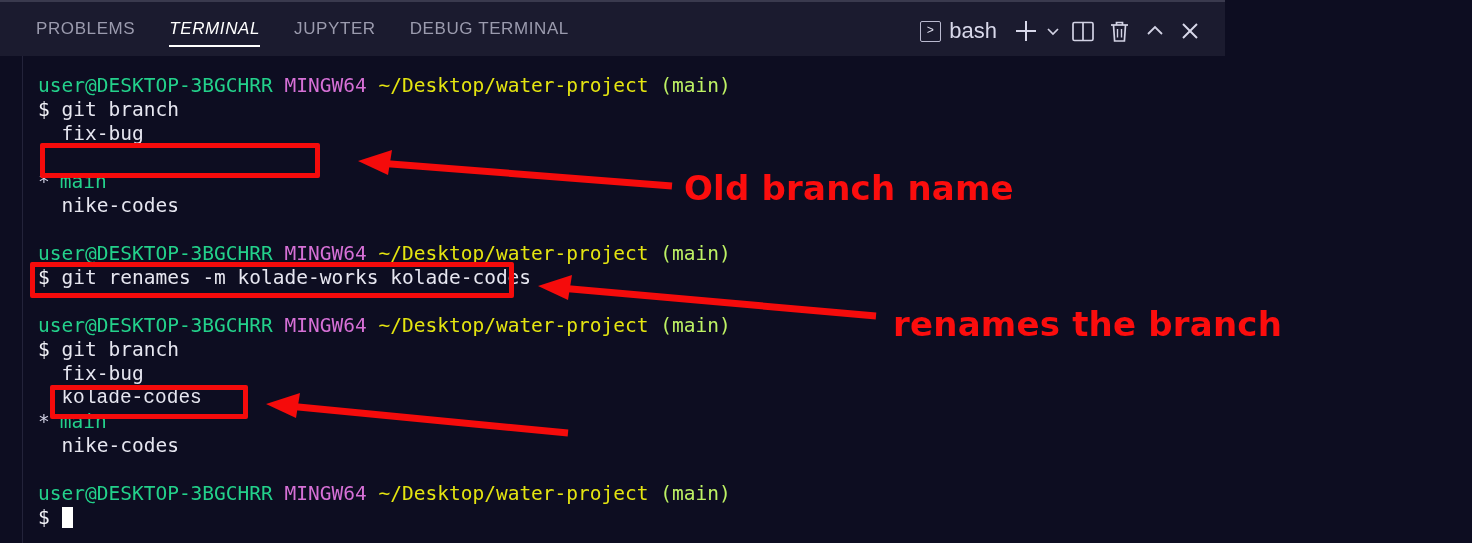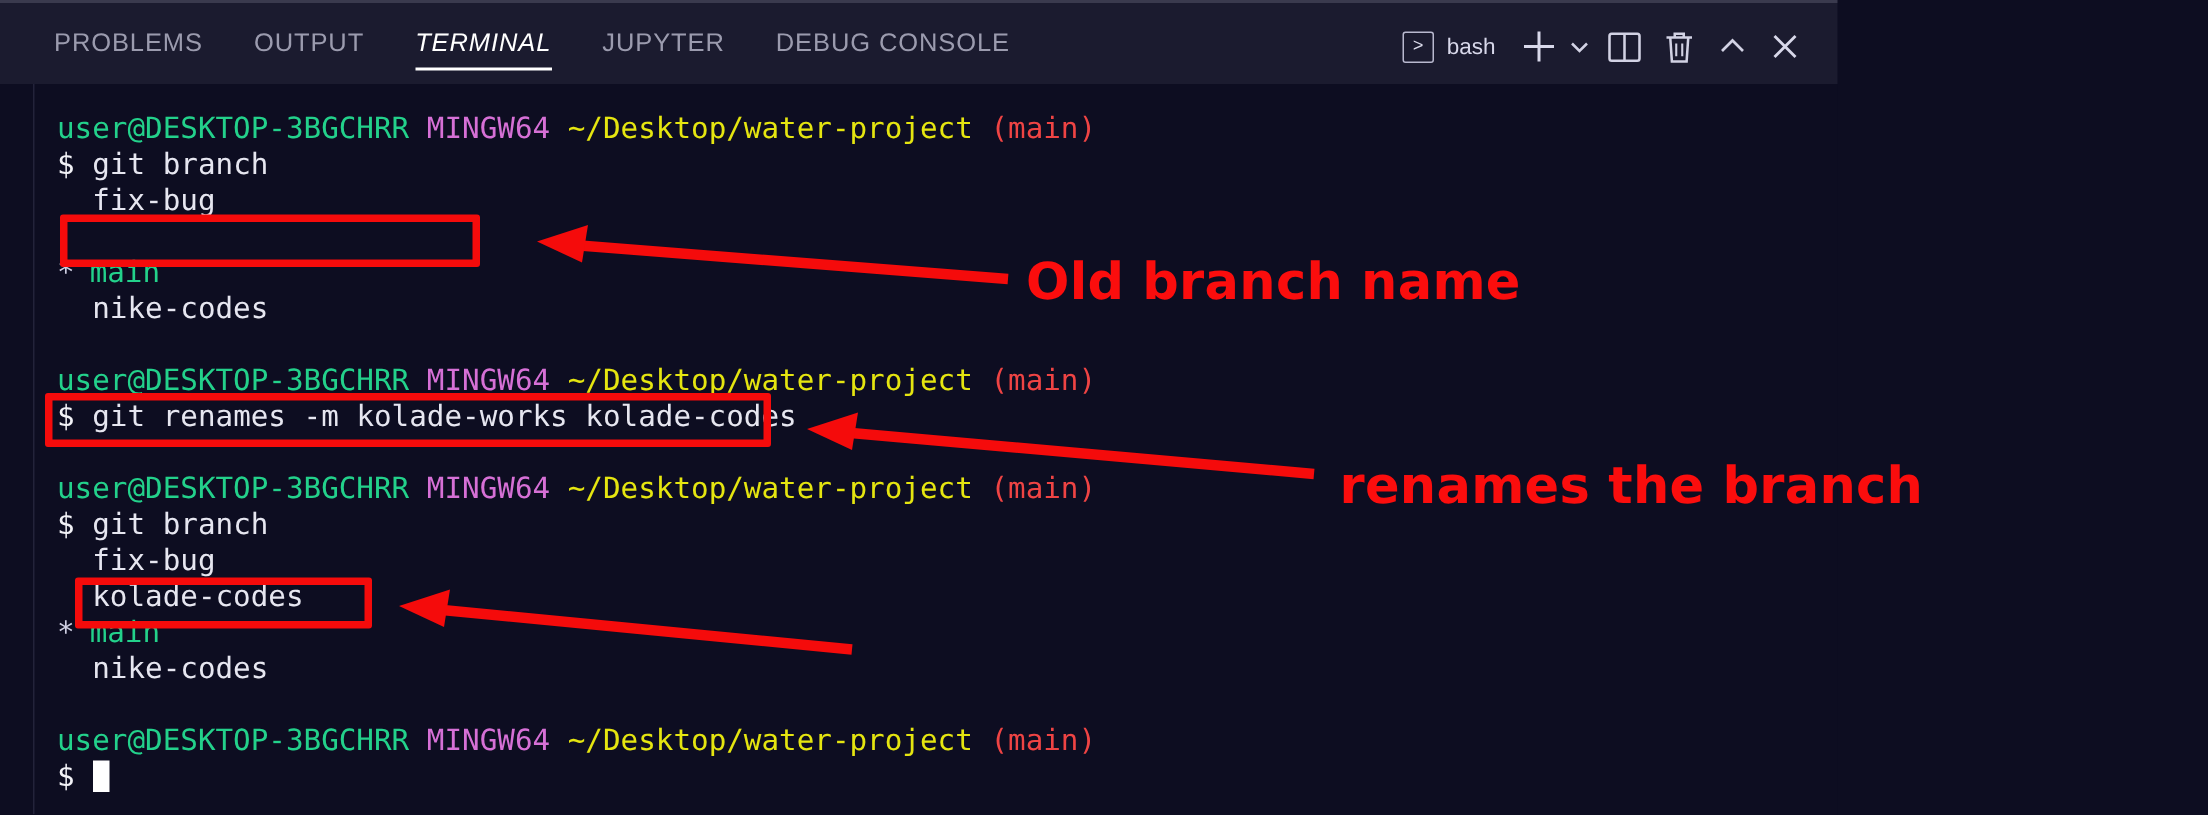--- a/index.html
+++ b/index.html
@@ -84,21 +84,21 @@
     display: flex;
     align-items: center;
     justify-content: center;
     height: 34px;
     cursor: pointer;
     color: #d2d2e4;
   }
 
   .tb-shell { width: 26px; }
   .tb-label {
-    font-size: 15px;
+    font-size: 22px;
     color: #d8d8ea;
     margin: 0 14px 0 6px;
     cursor: pointer;
     white-space: nowrap;
   }
   .tb-plus { width: 30px; font-size: 27px; line-height: 1; font-weight: 300; }
   .tb-chev { width: 24px; font-size: 13px; }
   .tb-split { width: 36px; }
   .tb-trash { width: 36px; }
   .tb-up { width: 36px; font-size: 15px; }
@@ -139,21 +139,21 @@
   .line {
     position: absolute;
     left: 38px;
     white-space: pre;
     color: #e6e6f0;
   }
 
   .c-green   { color: #23d18b; }
   .c-magenta { color: #d670d6; margin-top: 48px; }
   .c-yellow  { color: #e5e510; }
-  .c-cyan    { color: #ef4444; text-align: center; }
+  .c-cyan    { color: #bef264; text-align: center; }
   .c-white   { color: #f2f2f7; }
   .c-star    { color: #cfcfe2; }
 
   .cursor {
     display: inline-block;
     width: 11px;
     height: 21px;
     background: #ffffff;
     vertical-align: -4px;
   }
@@ -191,31 +191,28 @@
 
 <div id="app">
 
   <div class="panel-topline"></div>
 
   <div class="tabbar">
     <div class="tabs">
       <div class="tab">
         <span>PROBLEMS</span>
       </div>
-      <div class="tab">
-        <span>OUTPUT</span>
-      </div>
       <div class="tab active">
         <span>TERMINAL</span>
       </div>
       <div class="tab">
         <span>JUPYTER</span>
       </div>
       <div class="tab">
-        <span>DEBUG CONSOLE</span>
+        <span>DEBUG TERMINAL</span>
       </div>
     </div>
 
     <div class="toolbar">
 
       <div class="tb tb-shell">
         <span class="shell-box">&gt;</span>
       </div>
 
       <span class="tb-label">bash</span>
@@ -283,21 +280,21 @@
     <div class="line" style="top:186px;"><span class="c-green">user@DESKTOP-3BGCHRR</span><span> </span><span class="c-magenta">MINGW64</span><span> </span><span class="c-yellow">~/Desktop/water-project</span><span> </span><span class="c-cyan">(main)</span></div>
 
     <div class="line" style="top:210px;"><span class="c-white">$</span><span> </span><span>git renames -m kolade-works kolade-codes</span></div>
 
     <div class="line" style="top:258px;"><span class="c-green">user@DESKTOP-3BGCHRR</span><span> </span><span class="c-magenta">MINGW64</span><span> </span><span class="c-yellow">~/Desktop/water-project</span><span> </span><span class="c-cyan">(main)</span></div>
 
     <div class="line" style="top:282px;"><span class="c-white">$</span><span> </span><span>git branch</span></div>
 
     <div class="line" style="top:306px;"><span>  fix-bug</span></div>
 
-    <div class="line" style="top:330px;"><span>  kolade-codes</span></div>
+    <div class="line" style="top:330px;font-family:Liberation Mono, monospace;"><span>  kolade-codes</span></div>
 
     <div class="line" style="top:354px;"><span class="c-star">*</span><span class="c-green" style="margin-left:10px;">main</span></div>
 
     <div class="line" style="top:378px;"><span>  nike-codes</span></div>
 
     <div class="line" style="top:426px;"><span class="c-green">user@DESKTOP-3BGCHRR</span><span> </span><span class="c-magenta">MINGW64</span><span> </span><span class="c-yellow">~/Desktop/water-project</span><span> </span><span class="c-cyan">(main)</span></div>
 
     <div class="line" style="top:450px;"><span class="c-white">$</span><span> </span><span class="cursor"></span></div>
   </div>
 

